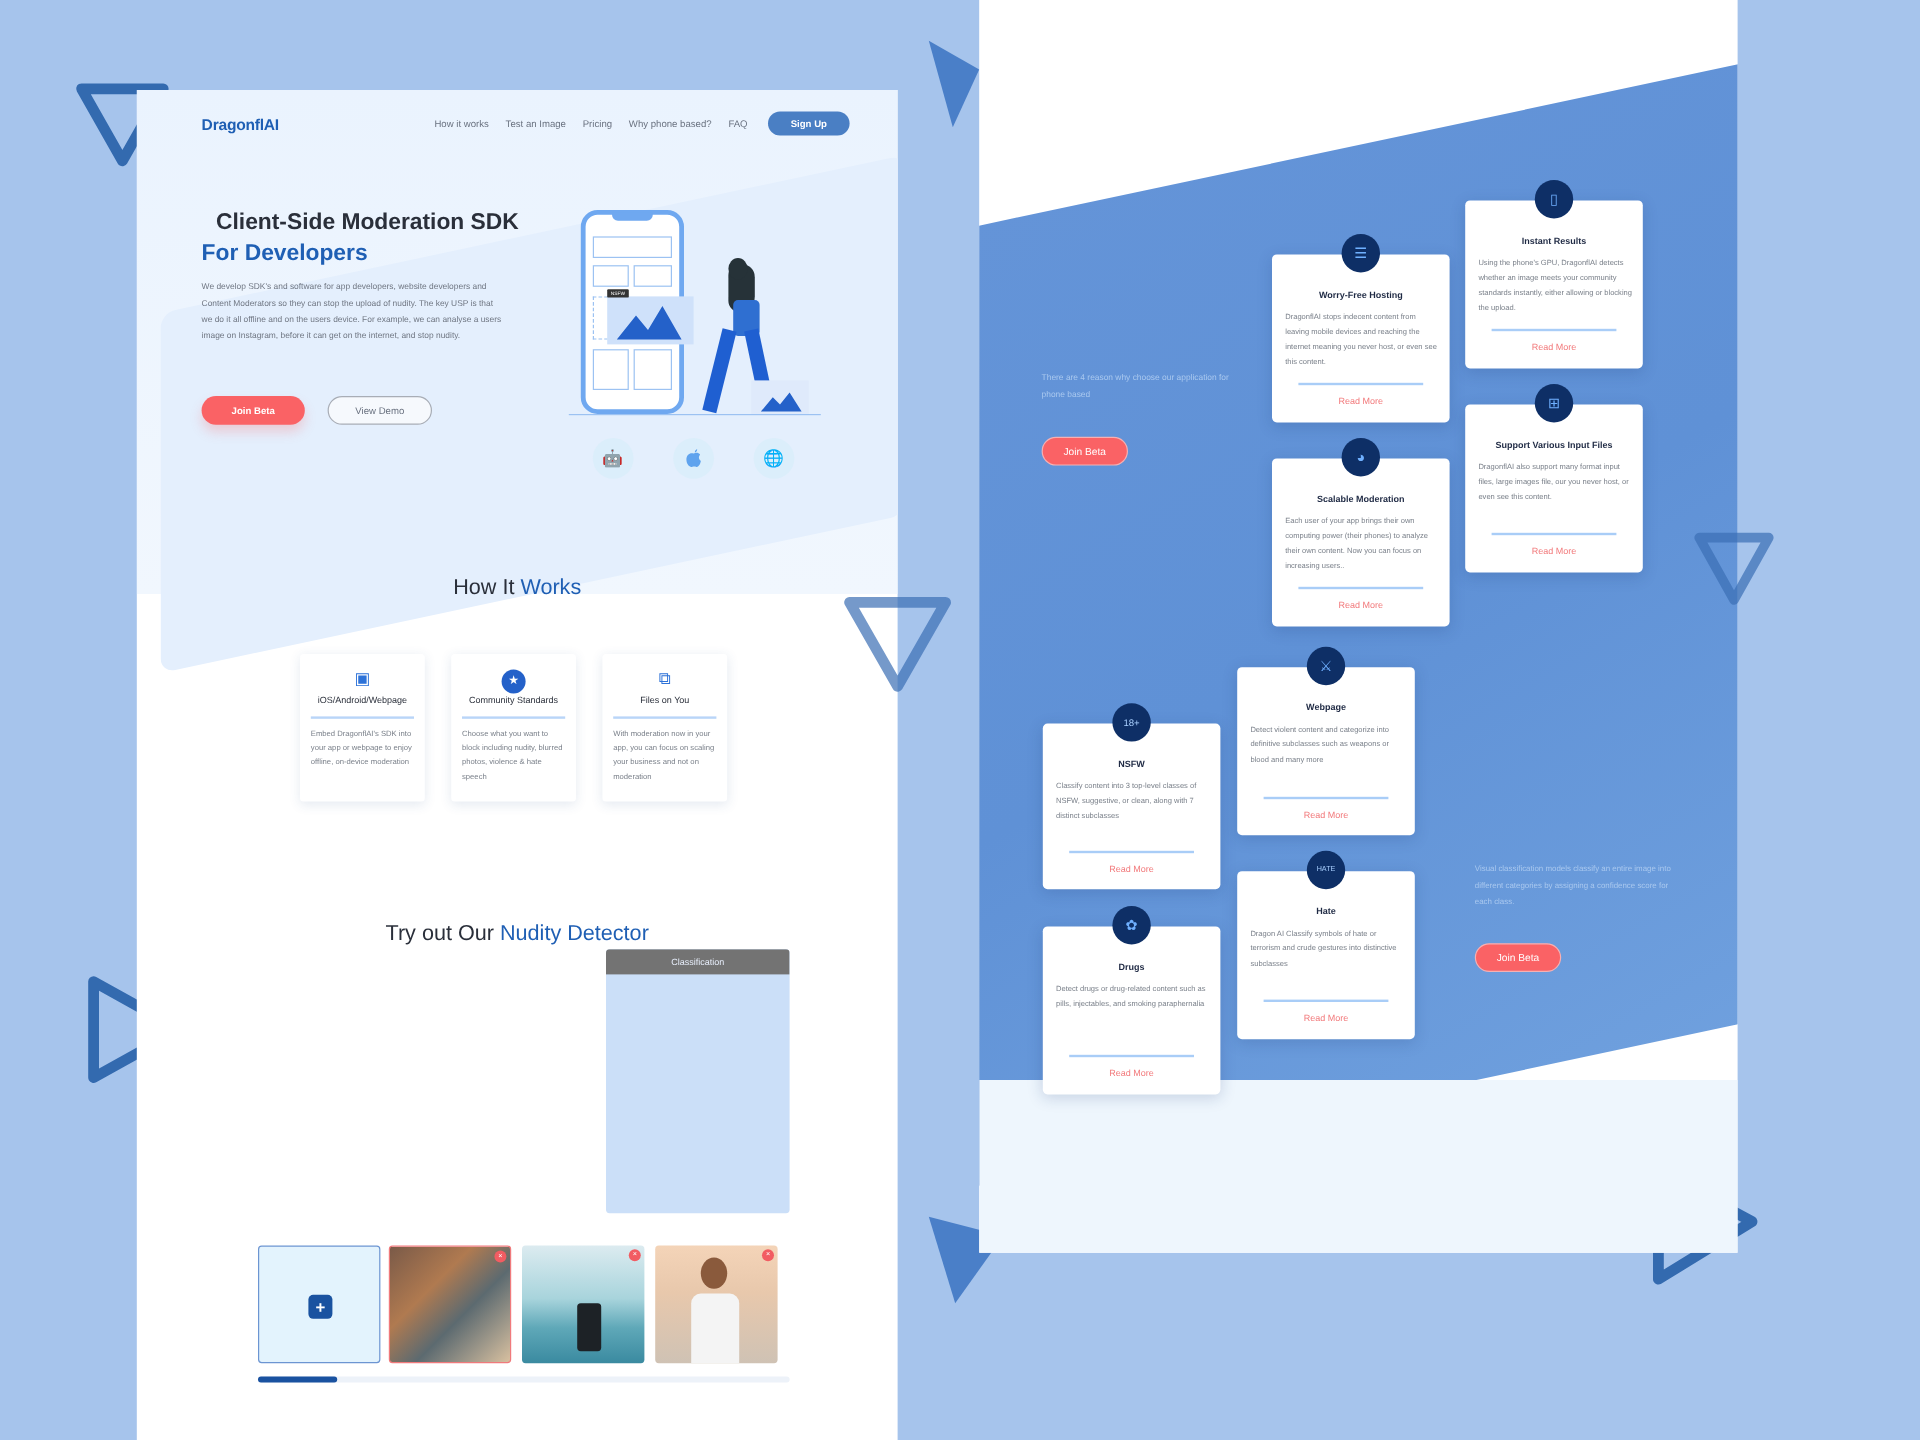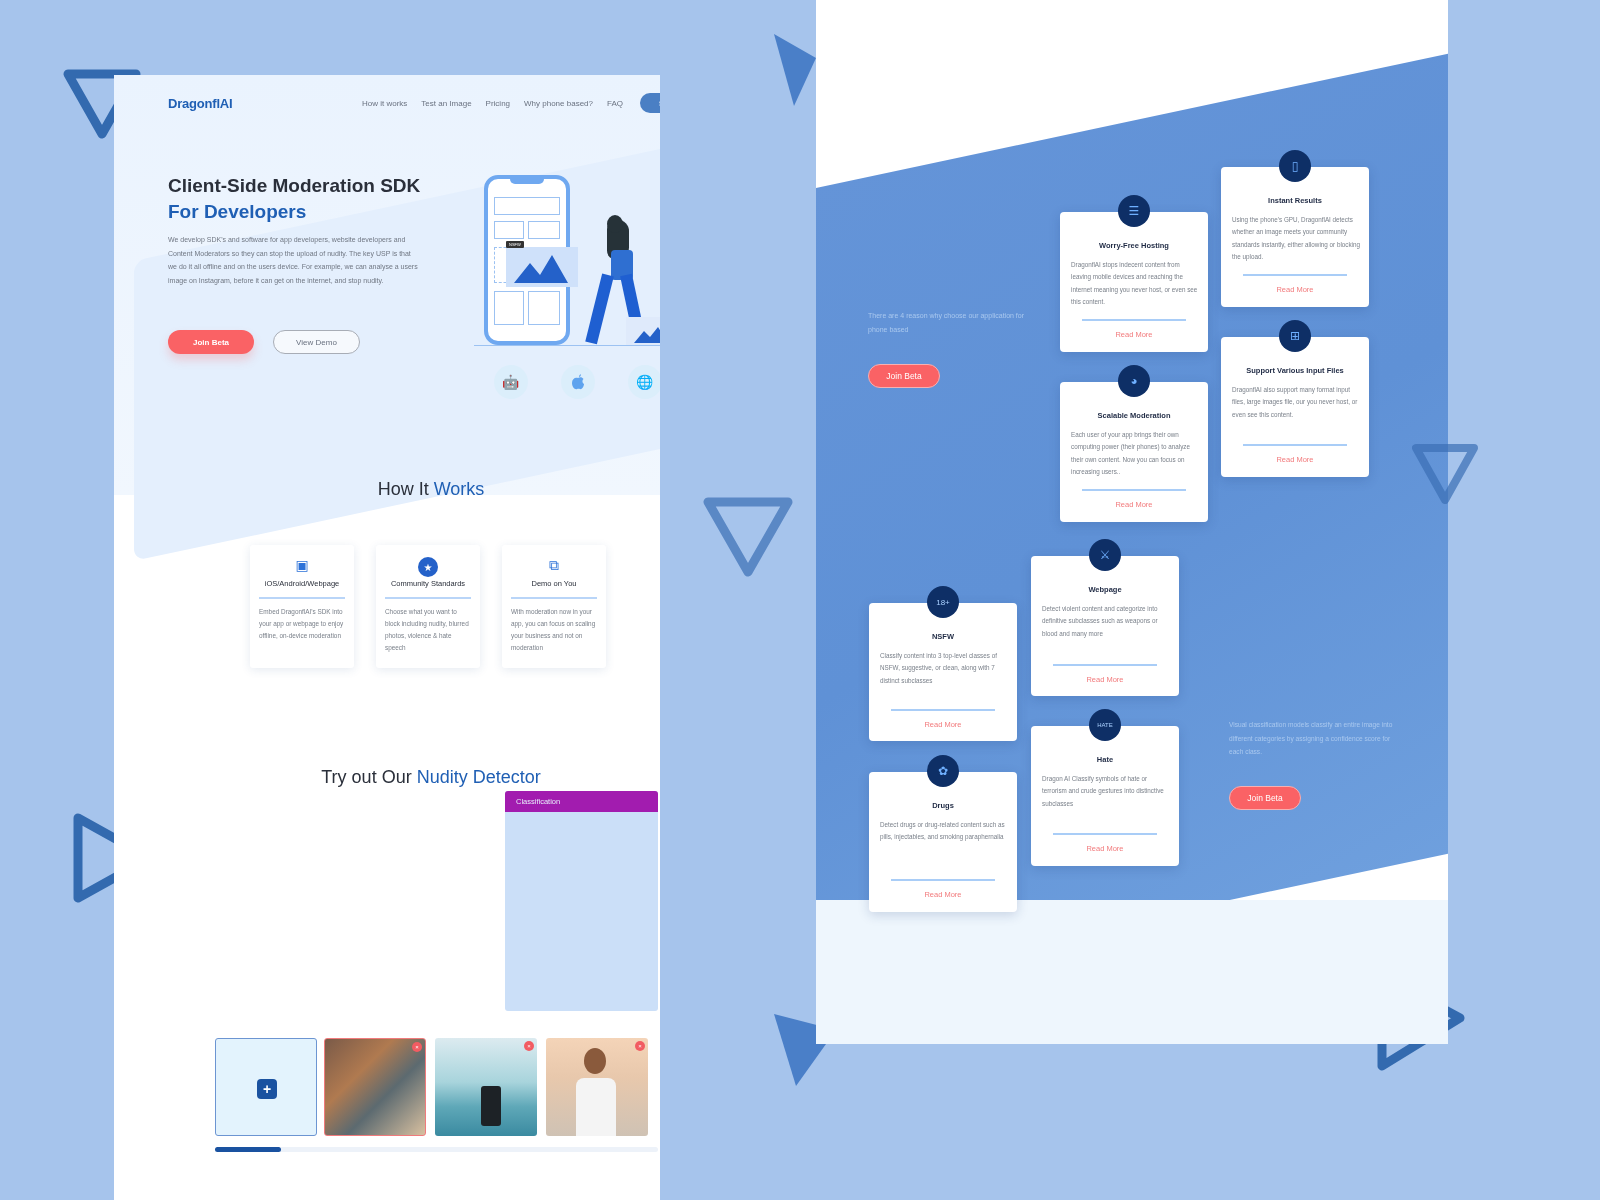--- a/index.html
+++ b/index.html
@@ -8,41 +8,41 @@
     background: #a6c4ec;
     font-family: "Liberation Sans", "DejaVu Sans", sans-serif;
     position: relative;
   }
   
   .tri-outline { position: absolute; }
   .tri-solid { position: absolute; }
 
   
   #left-page {
-    position: absolute; left: 114px; top: 75px; width: 546px; height: 1125px;
+    position: absolute; left: 114px; top: 75px; width: 634px; height: 1125px;
     background: #ffffff; overflow: hidden;
   }
   .hero-bg {
     position: absolute; left: 0; top: 0; width: 634px; height: 420px;
     background: linear-gradient(180deg, #eaf3fe 0%, #f1f7fe 100%);
   }
   .hero-blob {
     position: absolute; left: 20px; top: 120px; width: 620px; height: 300px;
     background: #e4effd; transform: skewY(-12deg); border-radius: 12px;
   }
   .nav { position: absolute; left: 0; top: 0; width: 634px; height: 60px; }
   .logo { position: absolute; left: 54px; top: 21px; color: #1f5fb4; font-weight: bold; font-size: 13px; letter-spacing: -0.2px; }
   .nav-links { position: absolute; left: 248px; top: 24px; display: flex; gap: 0; }
   .nav-link { font-size: 8px; color: #6a7280; margin-right: 14px; cursor: pointer; }
   .signup-btn {
     position: absolute; left: 526px; top: 18px; width: 68px; height: 20px;
     background: #4a7fc4; color: #fff; border-radius: 10px; font-size: 8px; font-weight: bold;
     display: flex; align-items: center; justify-content: center;
   }
-  .hero-title1 { position: absolute; left: 54px; top: 100px; font-size: 19px; font-weight: bold; color: #2a2f3a; }
+  .hero-title1 { position: absolute; left: 66px; top: 100px; font-size: 19px; font-weight: bold; color: #2a2f3a; }
   .hero-title2 { position: absolute; left: 54px; top: 126px; font-size: 19px; font-weight: bold; color: #1f5fb4; }
   .hero-desc { position: absolute; left: 54px; top: 158px; width: 250px; font-size: 7px; line-height: 13.6px; color: #707783; }
   .btn-join {
     position: absolute; left: 54px; top: 255px; width: 86px; height: 24px;
     background: #fa6265; color: #fff; border-radius: 12px; font-size: 8px; font-weight: bold;
     display: flex; align-items: center; justify-content: center;
     box-shadow: 0 6px 10px rgba(250,98,101,0.25);
   }
   .btn-demo {
     position: absolute; left: 159px; top: 255px; width: 87px; height: 24px;
@@ -92,21 +92,21 @@
   }
   .btn-uploads {
     position: absolute; left: 91px; top: 118px; width: 86px; height: 23px;
     border: 1px solid #3c6db5; color: #5b83c3; border-radius: 12px; font-size: 8px;
     display: flex; align-items: center; justify-content: center;
   }
   .class-panel {
     position: absolute; left: 391px; top: 716px; width: 153px; height: 220px;
     background: #cbdff8; border-radius: 3px; overflow: hidden;
   }
-  .class-header { height: 21px; background: #a21caf; color: #e7eefb; font-size: 7.5px; padding: 6px 11px; }
+  .class-header { height: 21px; background: #737373; color: #e7eefb; font-size: 7.5px; padding: 6px 11px; text-align: center; }
   .thumb {
     position: absolute; top: 963px; width: 102px; height: 98px; border-radius: 3px; overflow: hidden;
   }
   .thumb-add { left: 101px; background: #e3f3fd; border: 1.5px solid #6c95d2; }
   .plus-btn {
     position: absolute; left: 41px; top: 40px; width: 20px; height: 20px; background: #1a52a0; border-radius: 4px;
     color: #fff; font-size: 14px; font-weight: bold; display: flex; align-items: center; justify-content: center;
   }
   .remove-x {
     position: absolute; top: 3px; right: 3px; width: 10px; height: 10px; border-radius: 50%;
@@ -236,21 +236,21 @@
   <div class="hiw-card" style="left:262px">
     <div class="hiw-icon">
       <span style="display:inline-flex;width:20px;height:20px;border-radius:50%;background:#2461c9;color:#fff;align-items:center;justify-content:center;font-size:10px">★</span>
     </div>
     <div class="hiw-title">Community Standards</div>
     <div class="hiw-rule"></div>
     <div class="hiw-desc">Choose what you want to block including nudity, blurred photos, violence &amp; hate speech</div>
   </div>
   <div class="hiw-card" style="left:388px">
     <div class="hiw-icon">⧉</div>
-    <div class="hiw-title">Demo on You</div>
+    <div class="hiw-title">Files on You</div>
     <div class="hiw-rule"></div>
     <div class="hiw-desc">With moderation now in your app, you can focus on scaling your business and not on moderation</div>
   </div>
 
   <div class="section-title" style="top:692px">
     <span>Try out Our </span><span class="accent">Nudity Detector</span>
   </div>
 
   <div class="class-panel">
     <div class="class-header">Classification</div>

